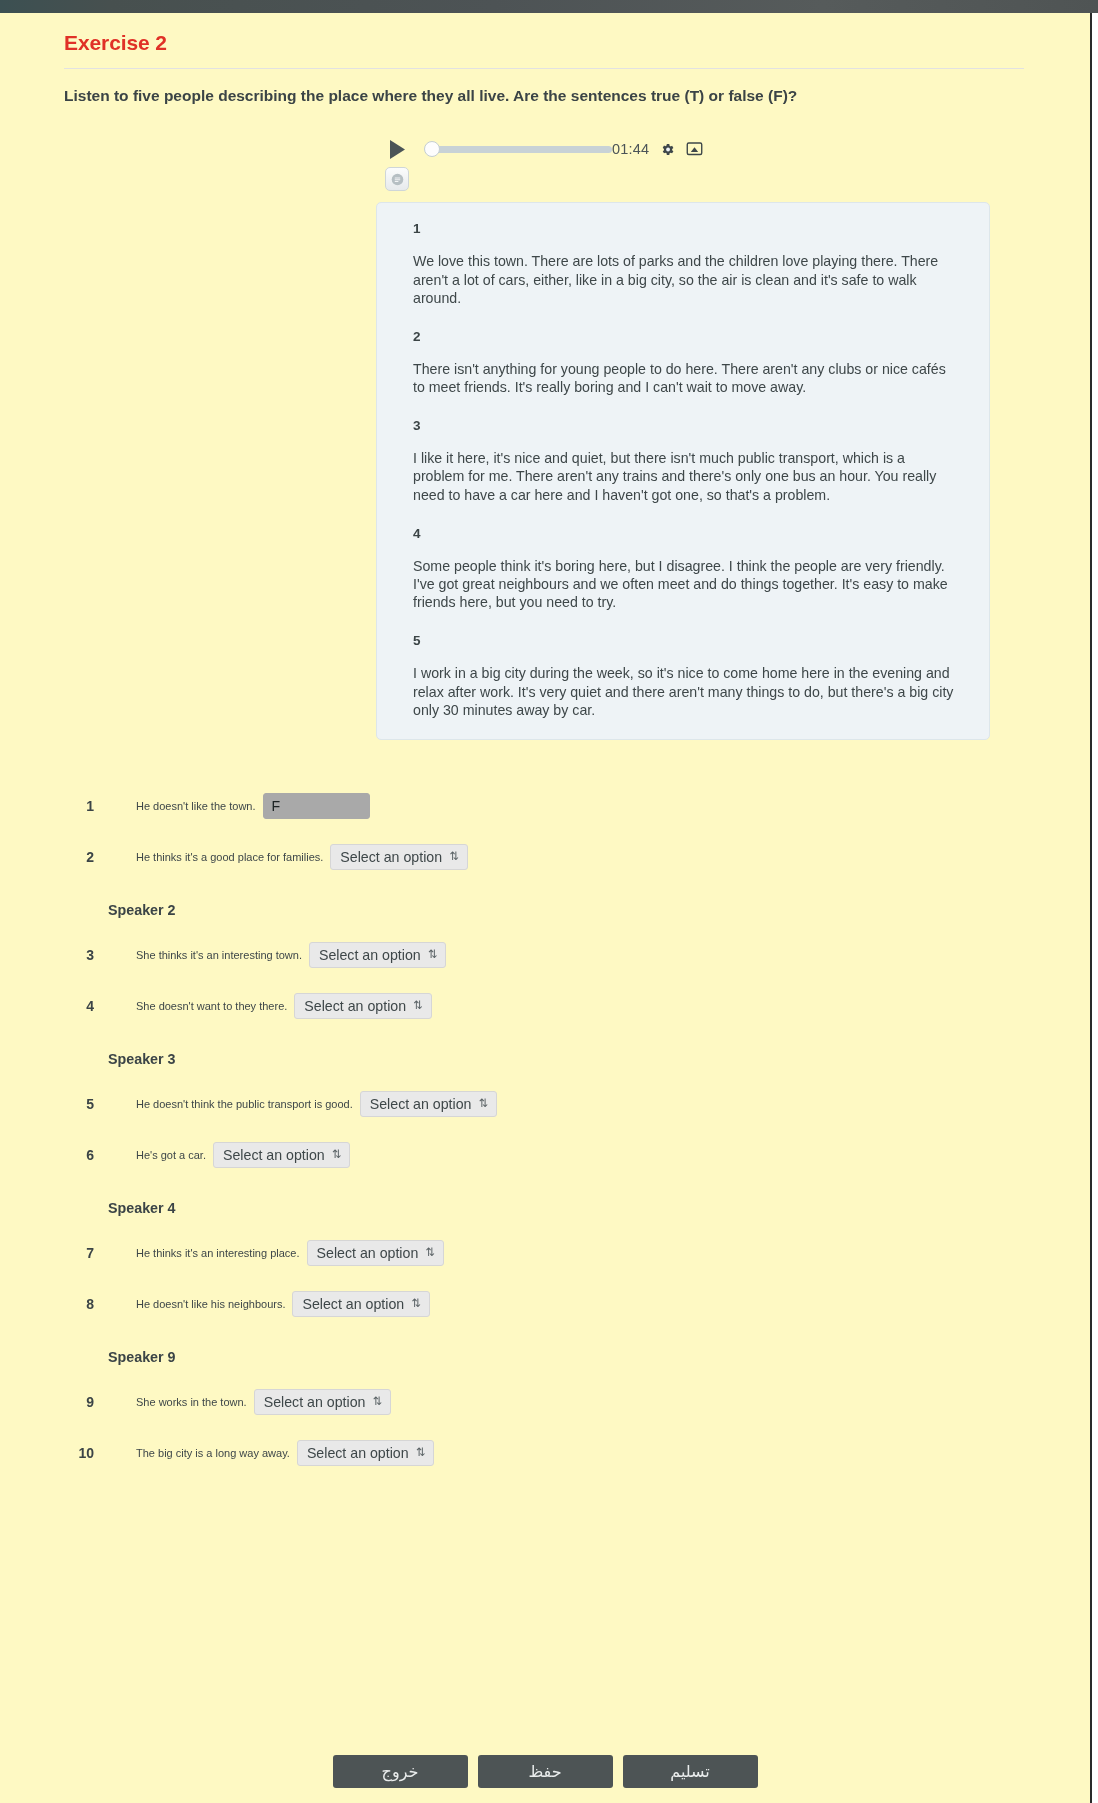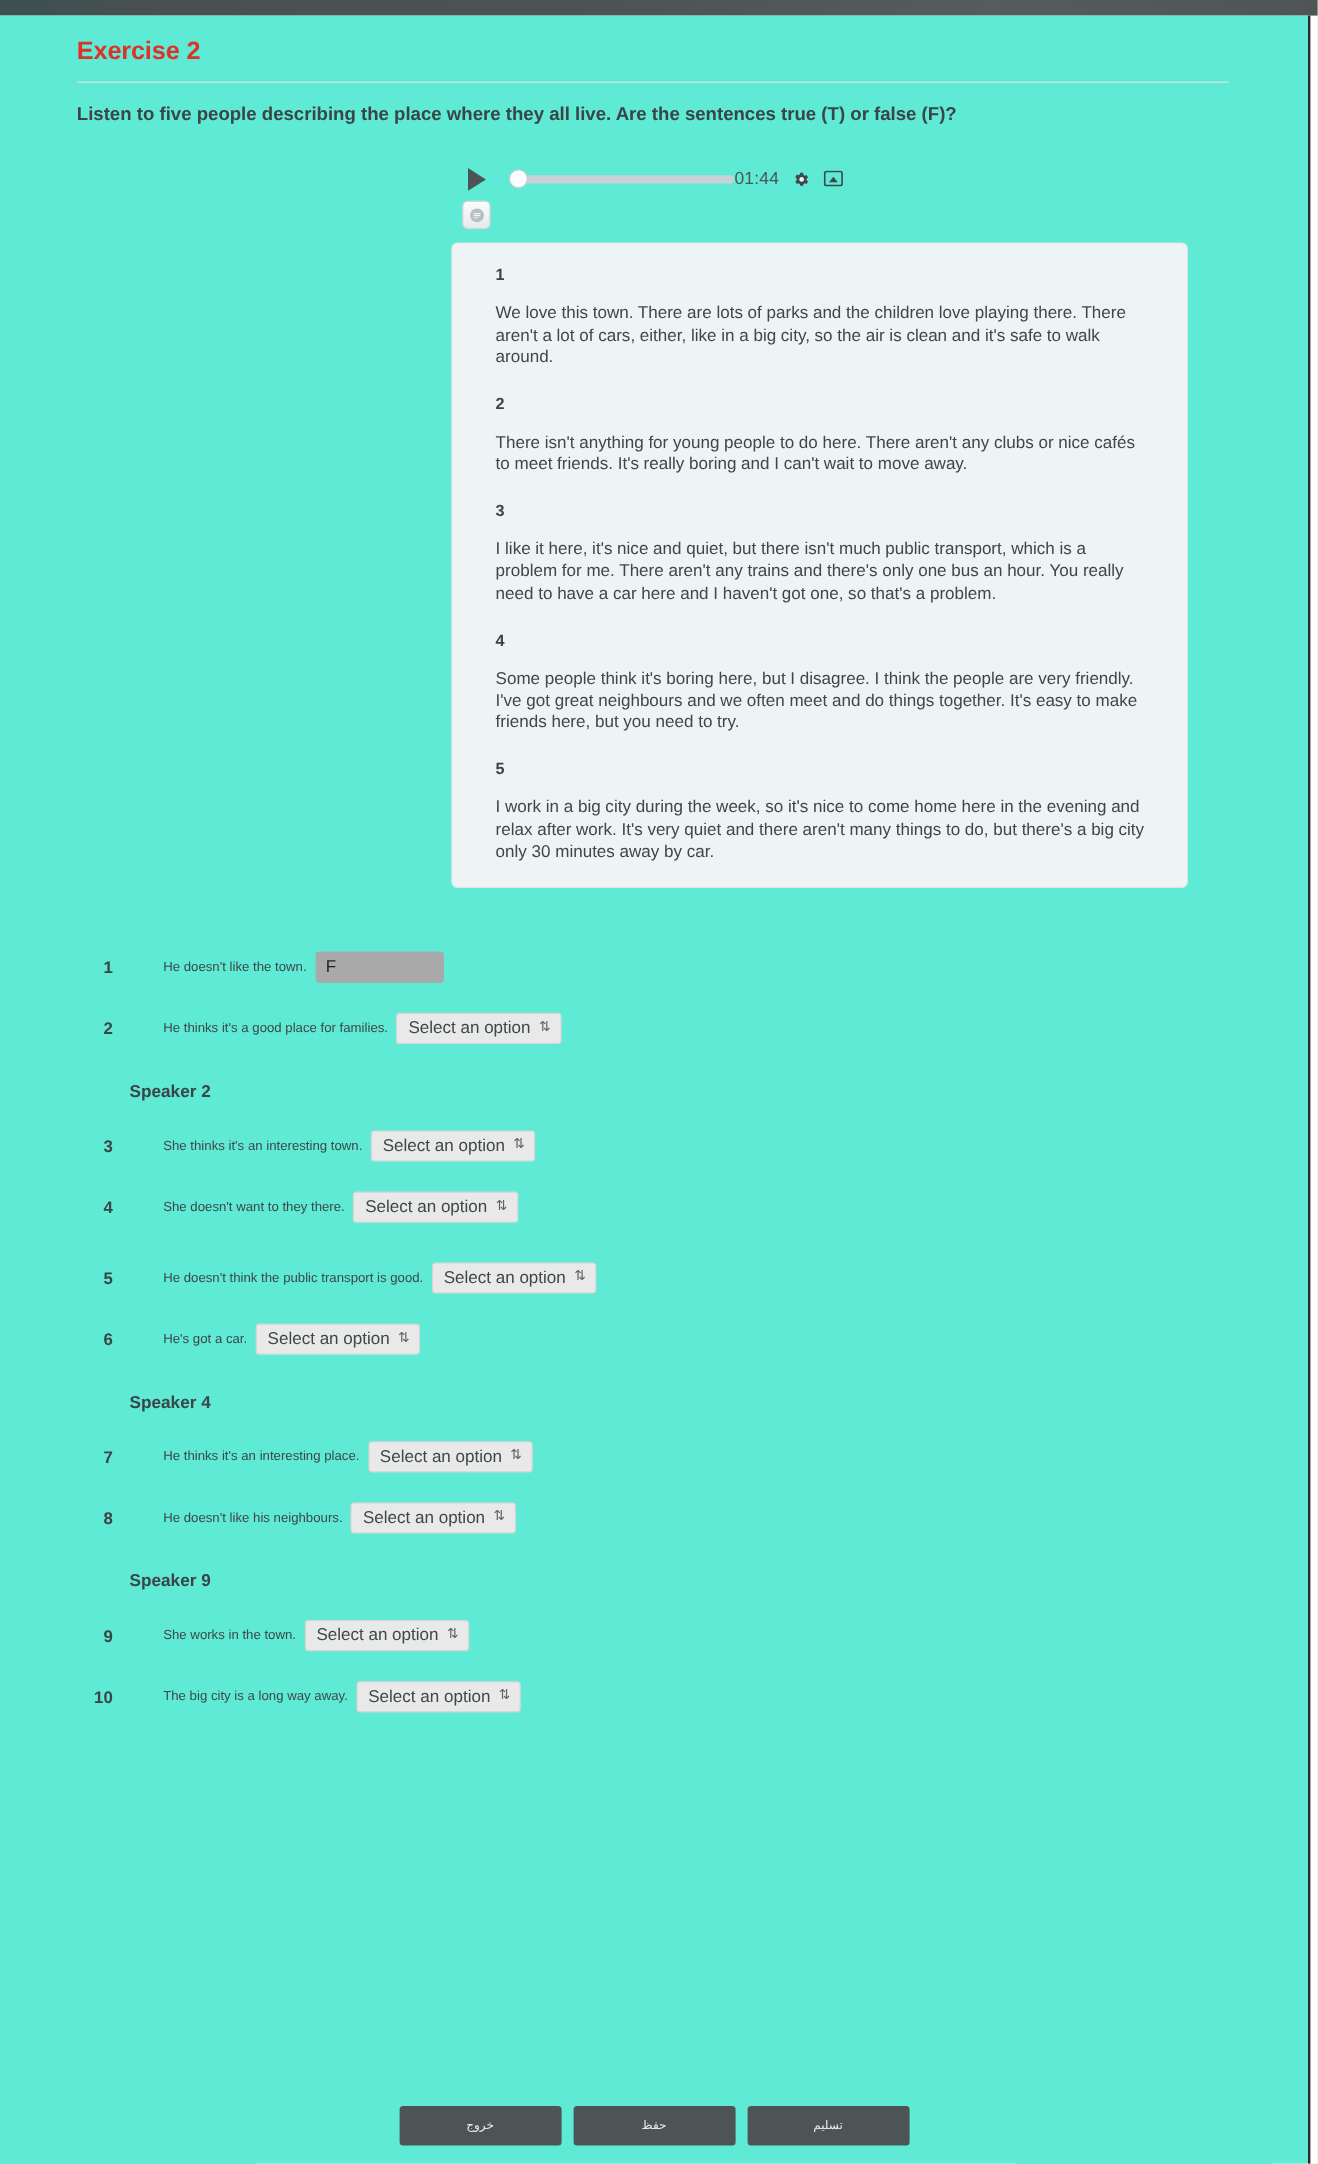--- a/index.html
+++ b/index.html
@@ -34,21 +34,21 @@
     height: 1790px;
     background: #2a2a2a;
   }
 
   
   .page {
     position: absolute;
     top: 13px; left: 0;
     width: 1090px;
     height: 1790px;
-    background: #5eead4;
+    background: #fef9c3;
     padding: 0;
   }
 
   .content {
     position: relative;
     width: 1024px;
     margin: 0 0 0 64px;
   }
 
   
@@ -240,21 +240,21 @@
     justify-content: center;
     gap: 10px;
   }
   .fbtn {
     width: 135px;
     height: 33px;
     background: #4d5455;
     border: 0;
     border-radius: 3px;
     color: #e9ecec;
-    font-size: 10px;
+    font-size: 16px;
     font-family: "DejaVu Sans", "Liberation Sans", sans-serif;
     cursor: pointer;
     direction: rtl;
     display: flex;
     align-items: center;
     justify-content: center;
   }
 </style>
 </head>
 <body>
@@ -367,20 +367,21 @@
           <span class="q-num">4</span>
           <span class="q-text">She doesn't want to they there.</span>
           <span class="opt">
             <span>Select an option</span>
             <span class="caret">⇅</span>
           </span>
         </div>
       </div>
 
       <div class="speaker-group">
+        <div class="speaker-head">Speaker 3</div>
         <div class="q-row">
           <span class="q-num">5</span>
           <span class="q-text">He doesn't think the public transport is good.</span>
           <span class="opt">
             <span>Select an option</span>
             <span class="caret">⇅</span>
           </span>
         </div>
         <div class="q-row">
           <span class="q-num">6</span>

